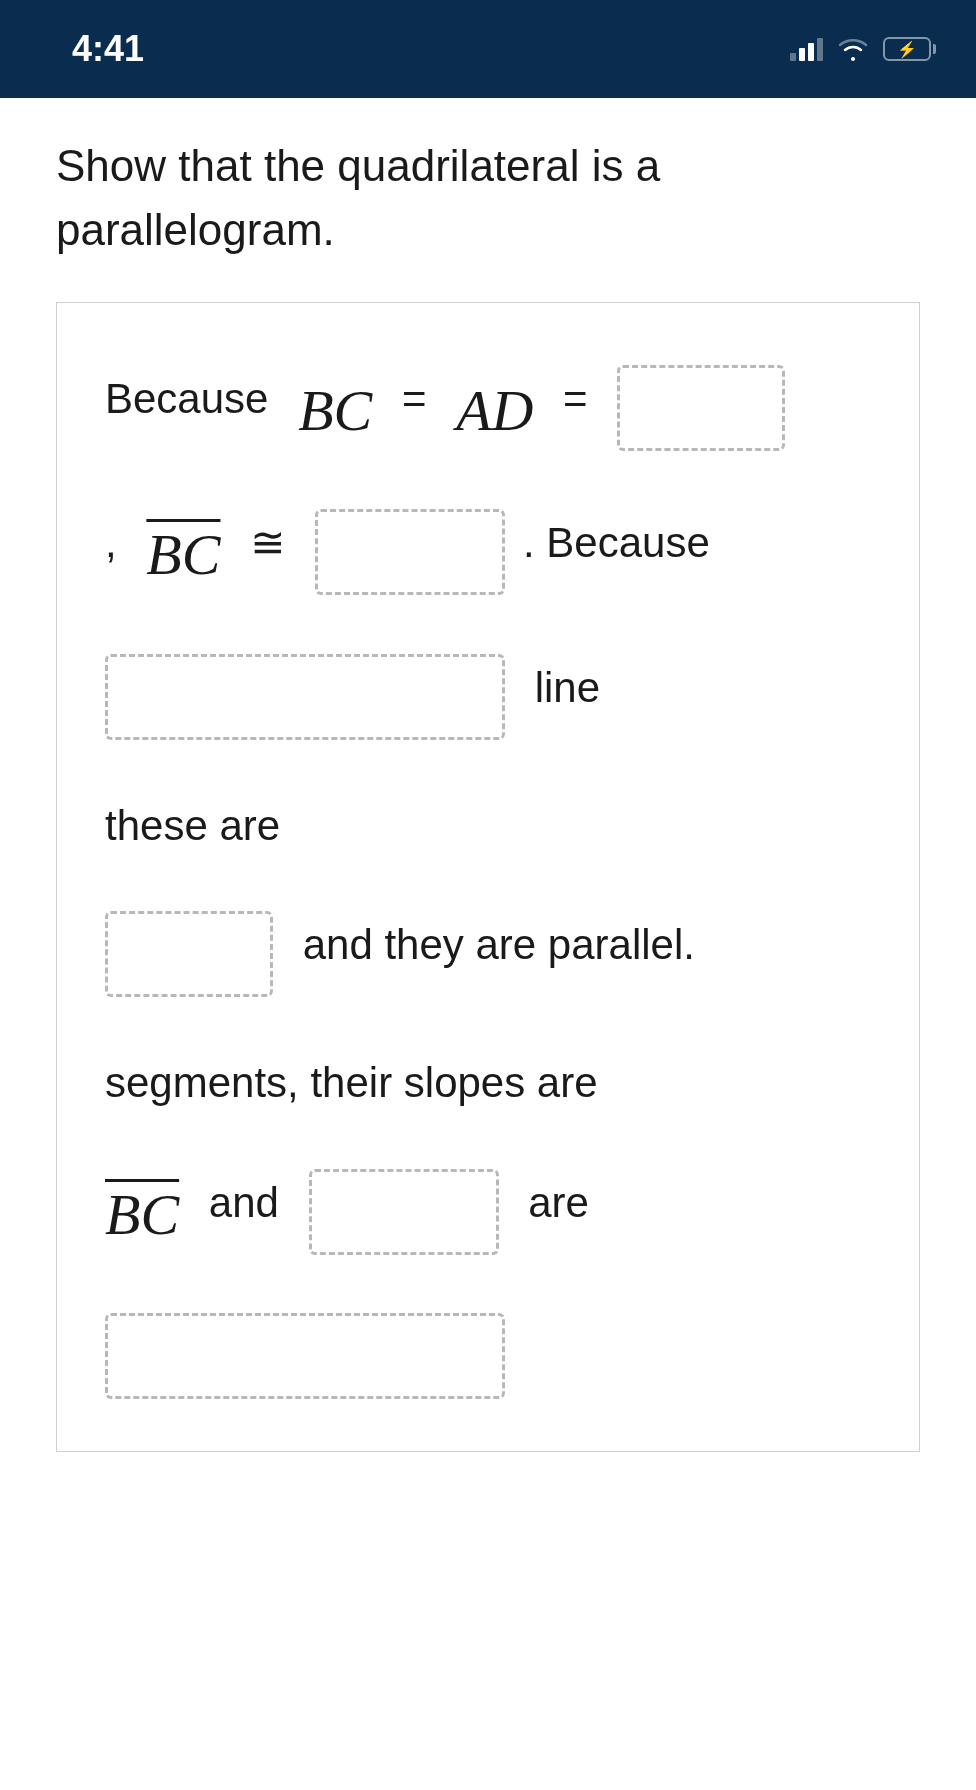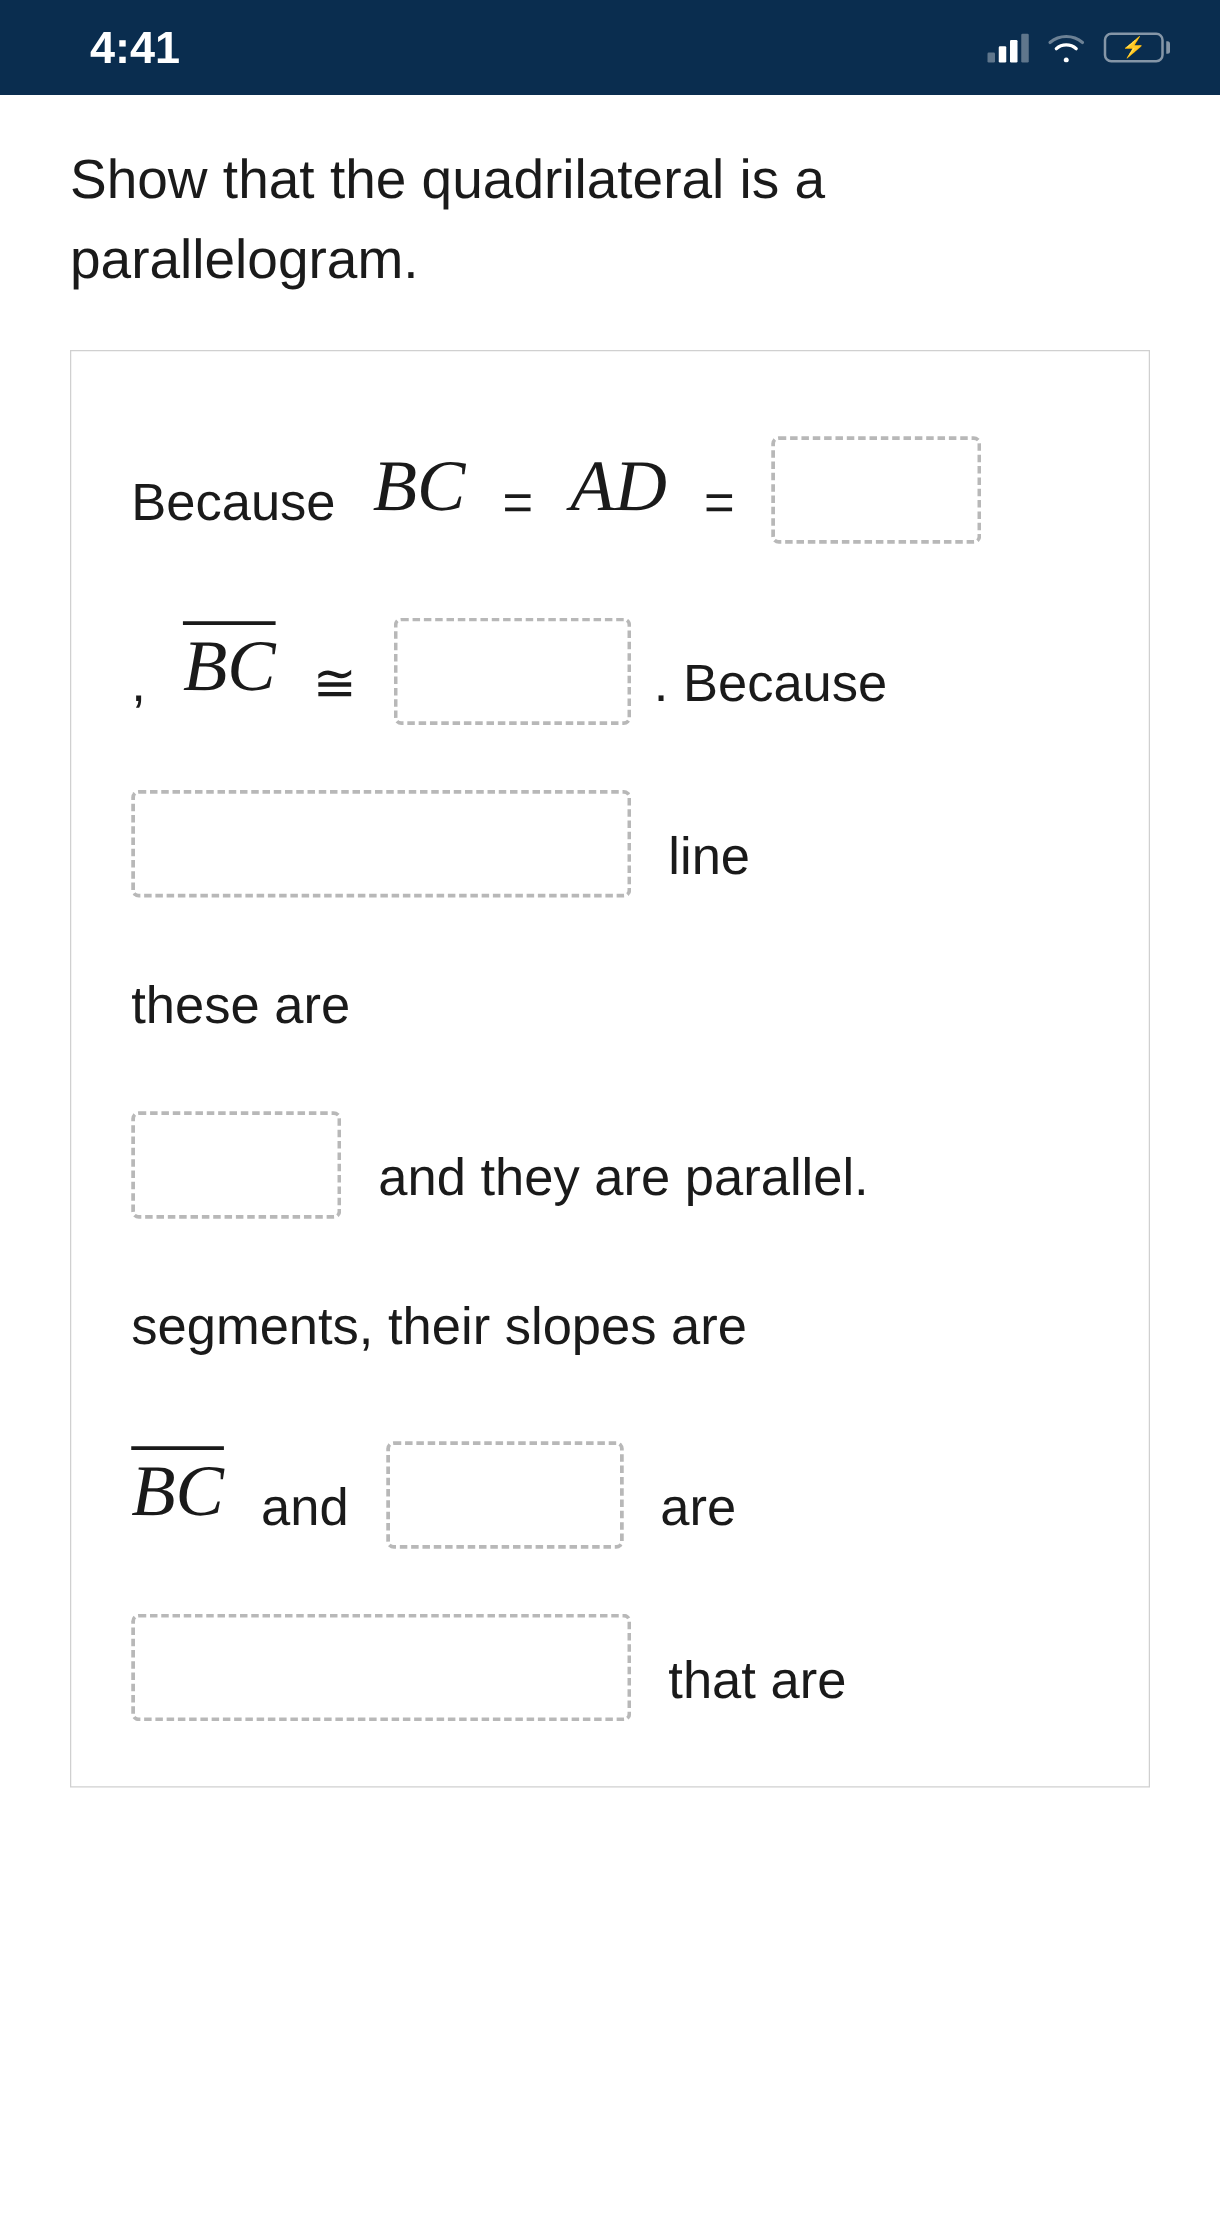--- a/index.html
+++ b/index.html
@@ -14,21 +14,21 @@
       height: 1790px;
       overflow: hidden;
     }
     .status-bar {
       background: #0a2d4f;
       color: #ffffff;
       display: flex;
       align-items: center;
       justify-content: space-between;
       padding: 22px 40px 22px 72px;
-      height: 76px;
+      height: 98px;
     }
     .status-time {
       font-size: 36px;
       font-weight: 600;
     }
     .status-icons {
       display: flex;
       align-items: center;
       gap: 14px;
     }
@@ -92,21 +92,21 @@
       margin-bottom: 40px;
       font-weight: 400;
     }
     .proof-box {
       border: 1px solid #d0d0d0;
       padding: 62px 48px 0 48px;
     }
     .proof-line {
       display: flex;
       flex-wrap: wrap;
-      align-items: flex-end;
+      align-items: flex-start;
       gap: 16px 18px;
       margin-bottom: 52px;
       font-size: 42px;
       color: #1a1a1a;
       line-height: 1.6;
     }
     .text-seg {
       white-space: pre;
     }
     .math-italic {
@@ -206,17 +206,16 @@
 
     <div class="proof-line">
       <span class="math-italic overline">BC</span>
       <span class="text-seg"> and </span>
       <span class="drop-blank drop-medium"></span>
       <span class="text-seg"> are</span>
     </div>
 
     <div class="proof-line">
       <span class="drop-blank drop-wide"></span>
-      <span class="text-seg"> that are</span>
     </div>
 
   </div>
 </div>
 
 </body></html>

